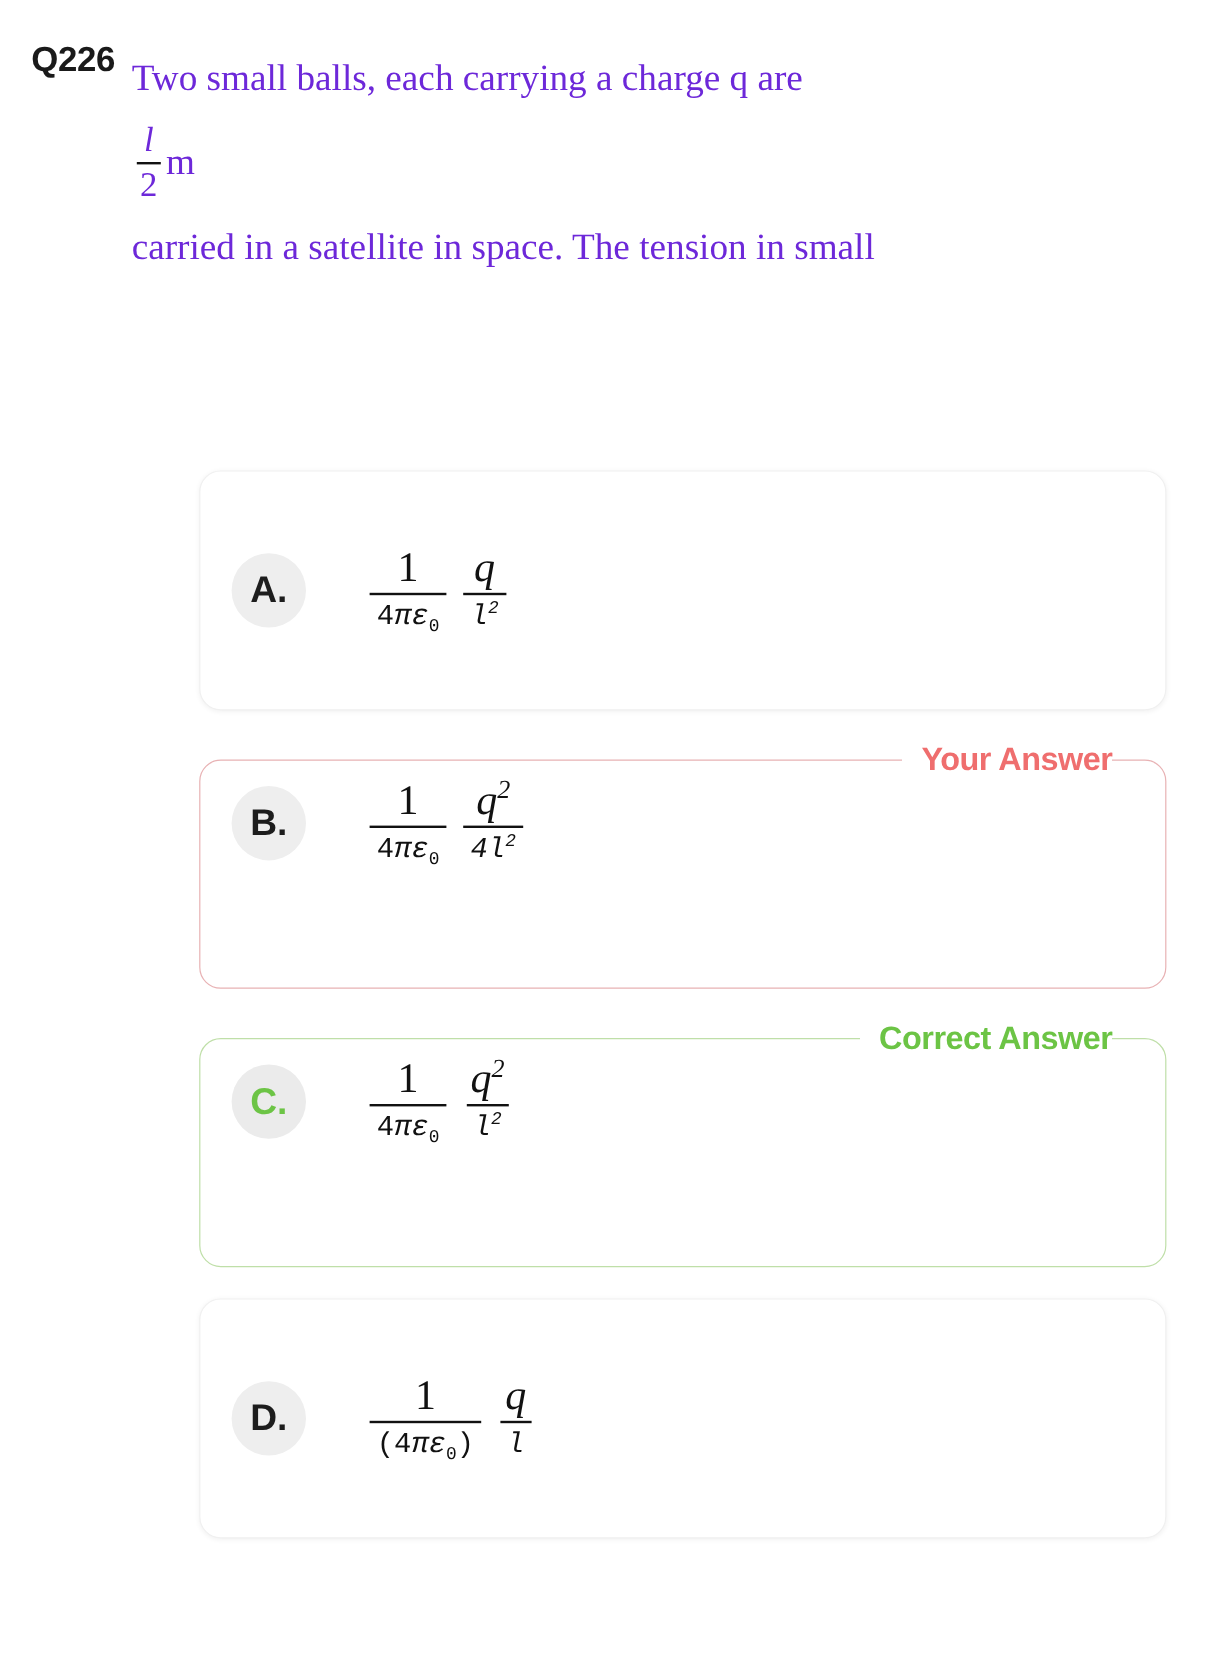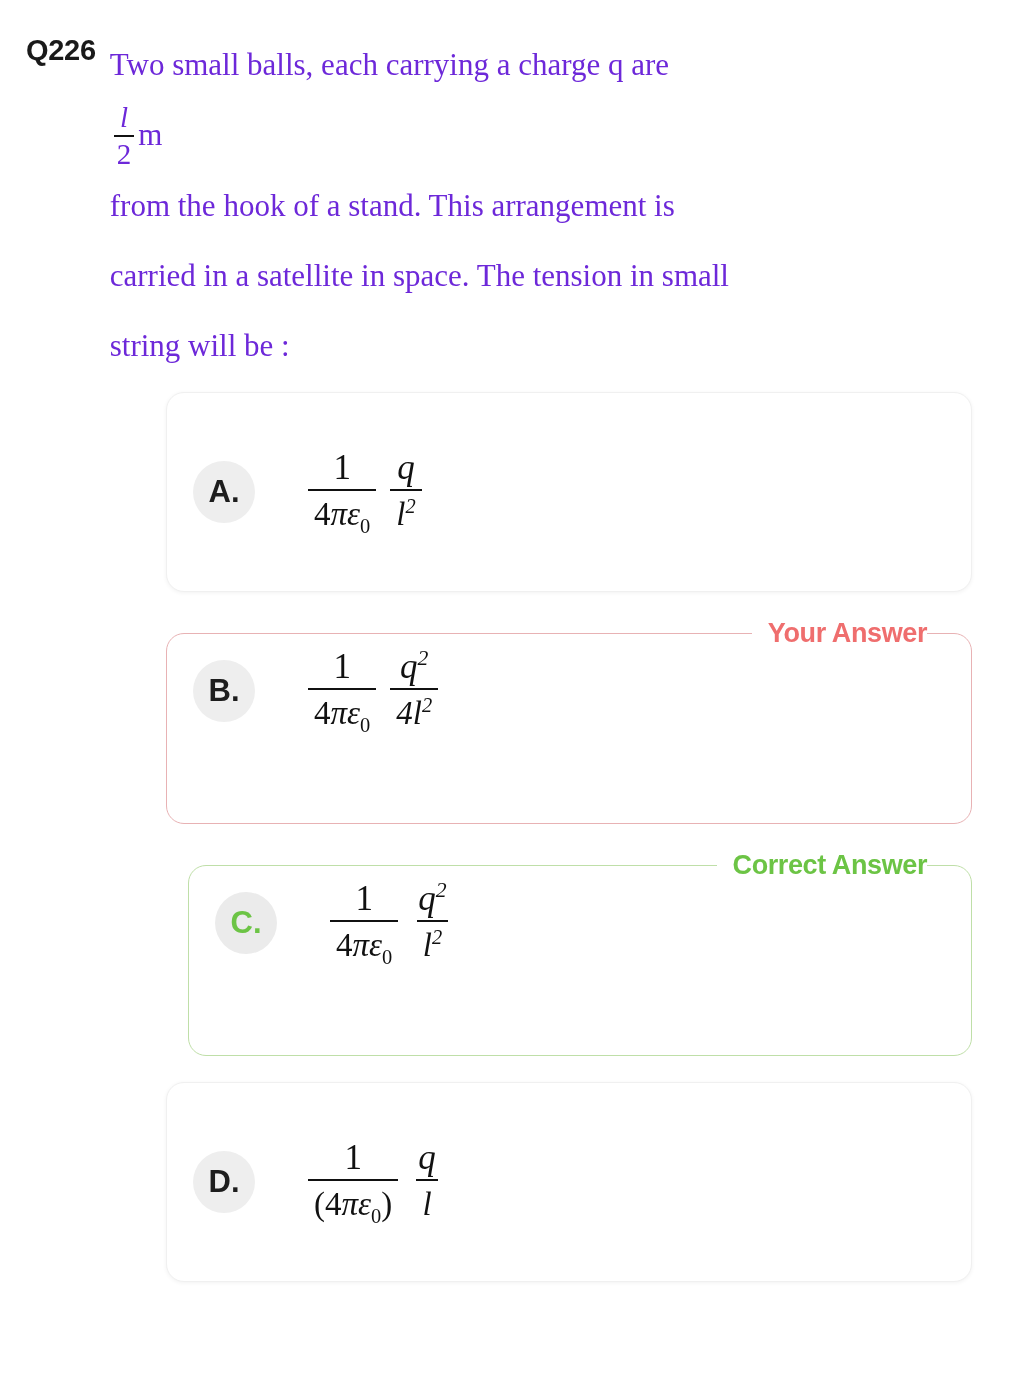--- a/index.html
+++ b/index.html
@@ -129,21 +129,20 @@
     letter-spacing: -0.4px;
   }
   .fset.your {
     border-color: #e8b2b4;
   }
   .fset.your > legend {
     color: #ef6e6e;
   }
   .fset.correct {
     border-color: #bfdfa8;
-    margin-left: 22px;
   }
   .fset.correct > legend {
     color: #6cc445;
   }
   .fset-inner {
     display: flex;
     align-items: center;
     width: 100%;
     padding-bottom: 14px;
   }
@@ -181,25 +180,26 @@
     flex-direction: column;
     align-items: center;
     margin: 0 7px;
   }
   .frac .num {
     font-size: 35px;
     padding: 0 6px 4px 6px;
     line-height: 1;
   }
   .frac .den {
-    font-size: 33px;
+    font-size: 24px;
     border-top: 2.5px solid #111;
     padding: 5px 6px 0 6px;
     line-height: 1.15;
     white-space: nowrap;
+    font-family: Liberation Mono, monospace;
   }
   .it { font-style: italic; }
   .sup {
     font-size: 0.62em;
     vertical-align: super;
     font-style: italic;
     line-height: 0;
   }
   .sub {
     font-size: 0.62em;
@@ -217,23 +217,21 @@
   <div class="question">
     <div class="q-number">Q226</div>
     <div class="q-body">
       <span class="q-line">Two small balls, each carrying a charge q are</span>
       <span class="q-line">
         <span class="inline-frac">
             <span class="num">l</span>
             <span class="den">2</span>
           </span><span>m</span>
       </span>
-      <span class="q-line">from the hook of a stand. This arrangement is</span>
       <span class="q-line">carried in a satellite in space. The tension in small</span>
-      <span class="q-line">string will be :</span>
     </div>
   </div>
 
   <div class="options">
 
     <div class="opt-wrap">
       <div class="card plain">
         <div class="bubble">
           <span>A.</span>
         </div>

